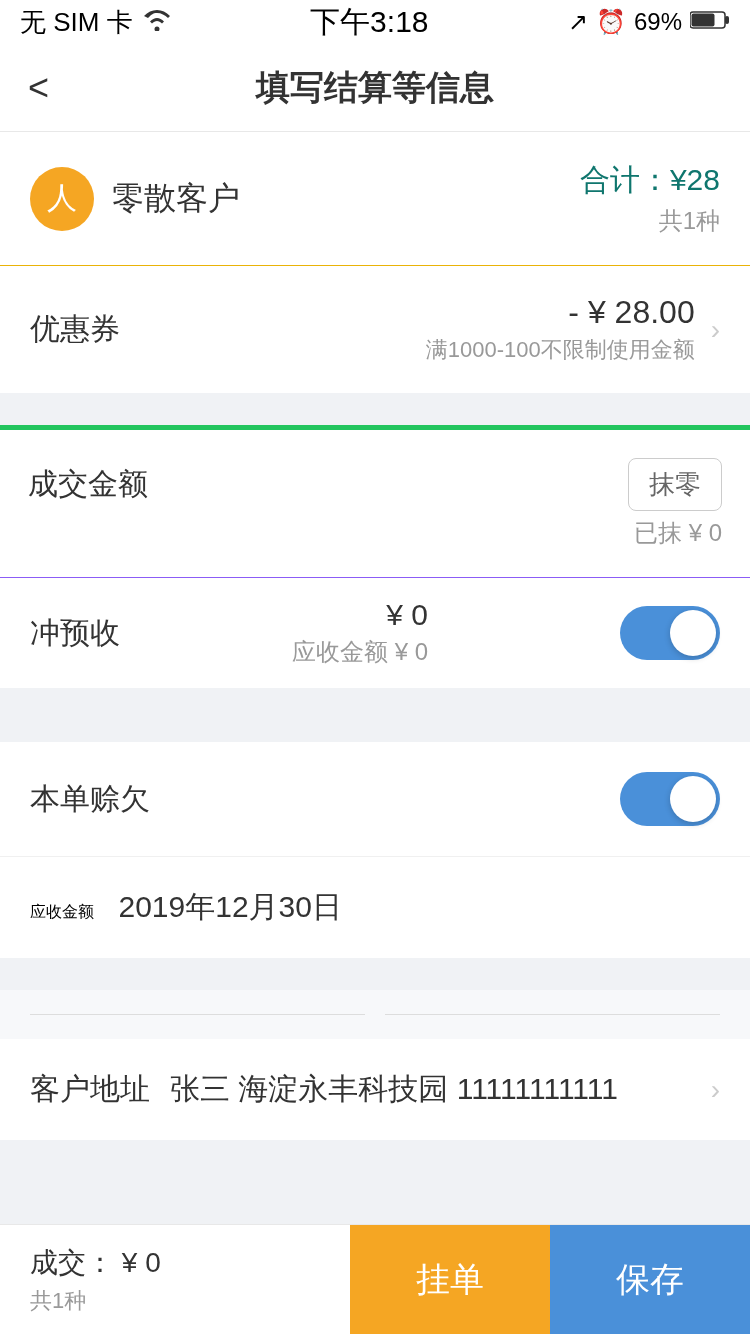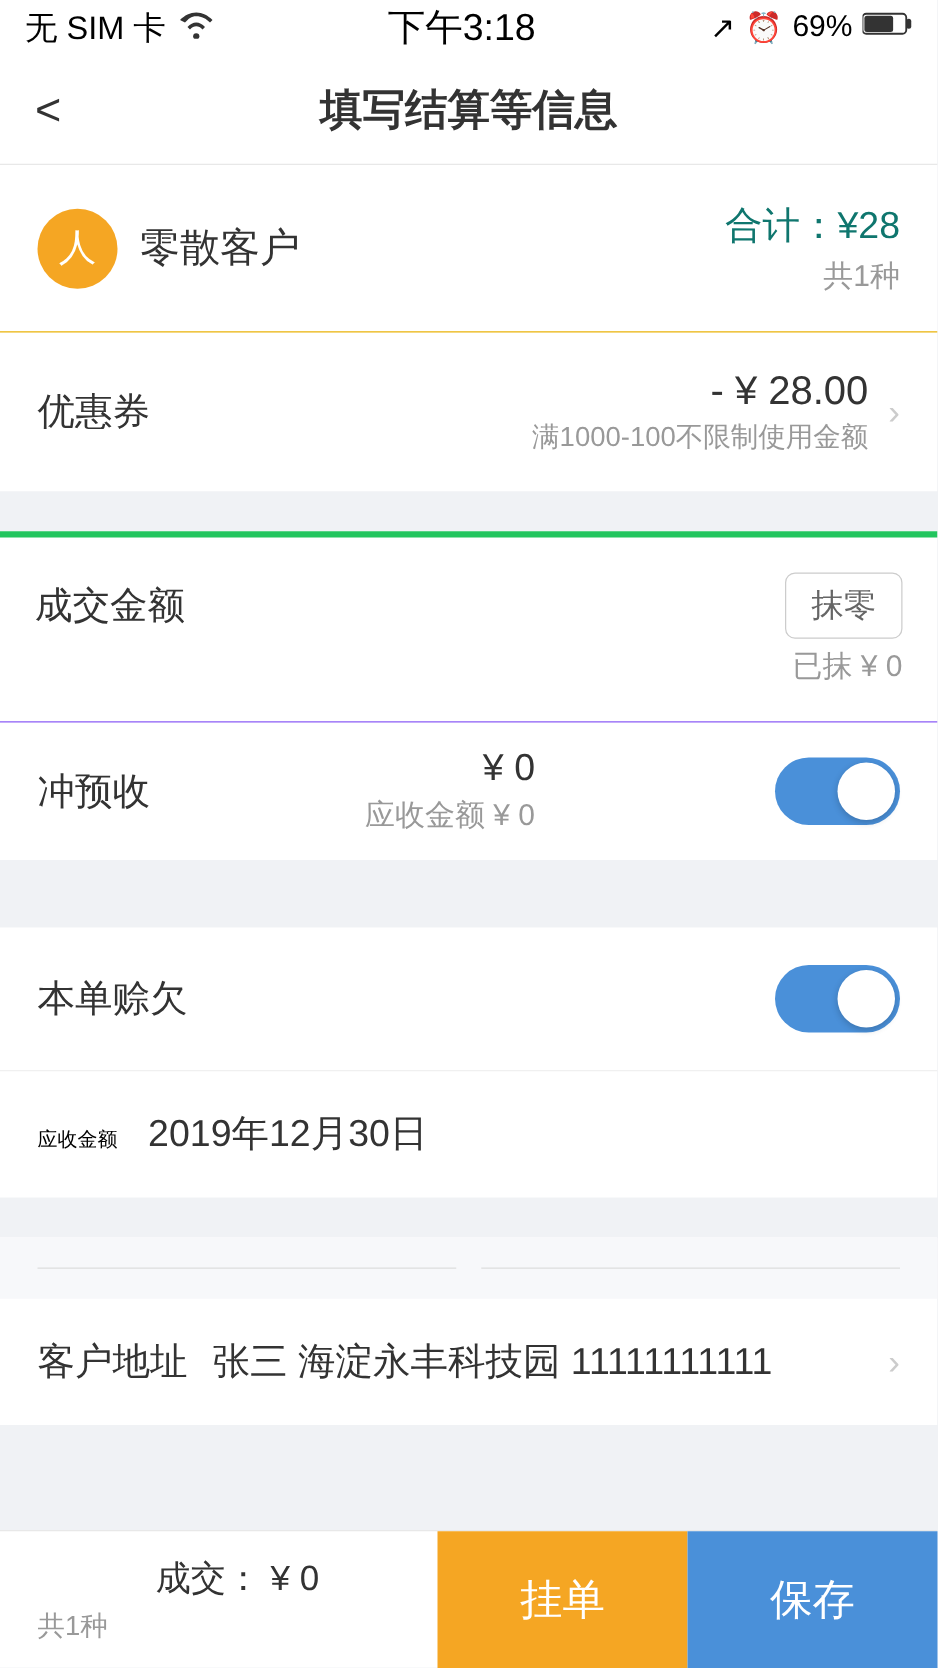--- a/index.html
+++ b/index.html
@@ -296,21 +296,20 @@
       align-items: center;
       border-top: 1px solid #e8e8e8;
     }
     .bottom-info {
       flex: 1;
       padding-left: 30px;
     }
     .bottom-deal {
       font-size: 28px;
       color: #333;
-      text-align: center;
     }
     .bottom-count {
       font-size: 22px;
       color: #999;
       margin-top: 4px;
     }
     .bottom-btn-hold {
       width: 200px;
       height: 110px;
       background: #f5a623;

